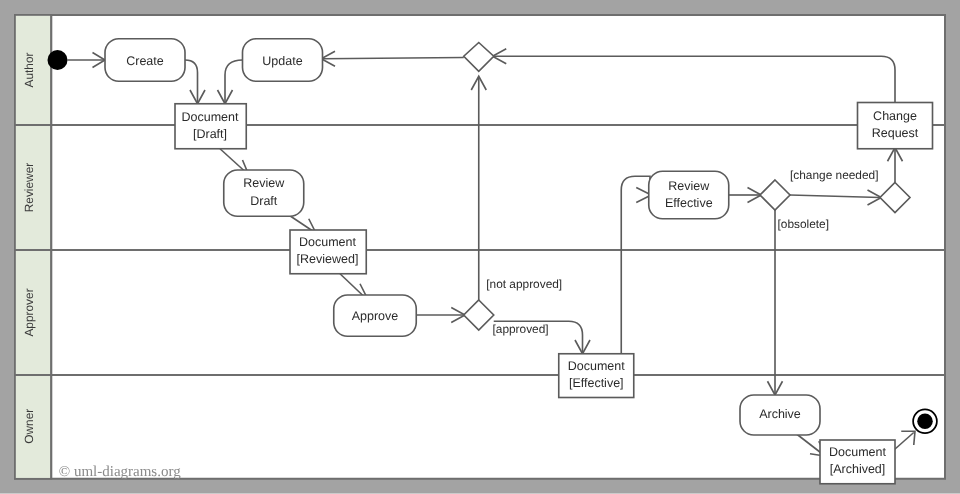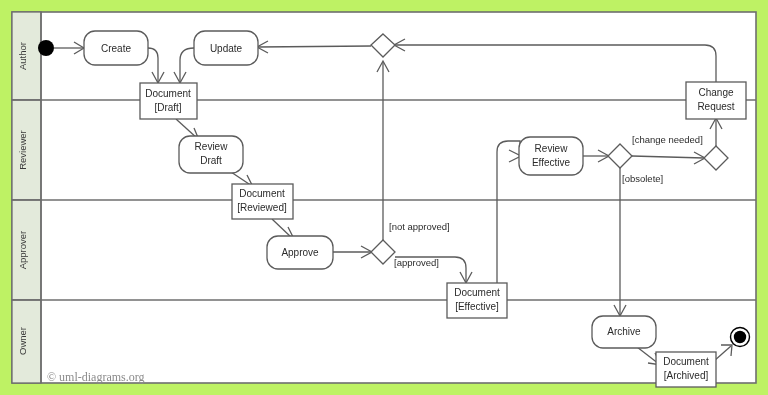--- a/index.html
+++ b/index.html
@@ -4,21 +4,21 @@
 <style>
   html, body {
     margin: 0;
     padding: 0;
     background: #ffffff;
   }
   #stage {
     position: relative;
     width: 768px;
     height: 395px;
-    background: #bef264;
+    background: #a3a3a3;
     font-family: "Liberation Sans", sans-serif;
     overflow: hidden;
   }
   #diagram-svg {
     position: absolute;
     left: 0;
     top: 0;
     width: 768px;
     height: 395px;
   }

